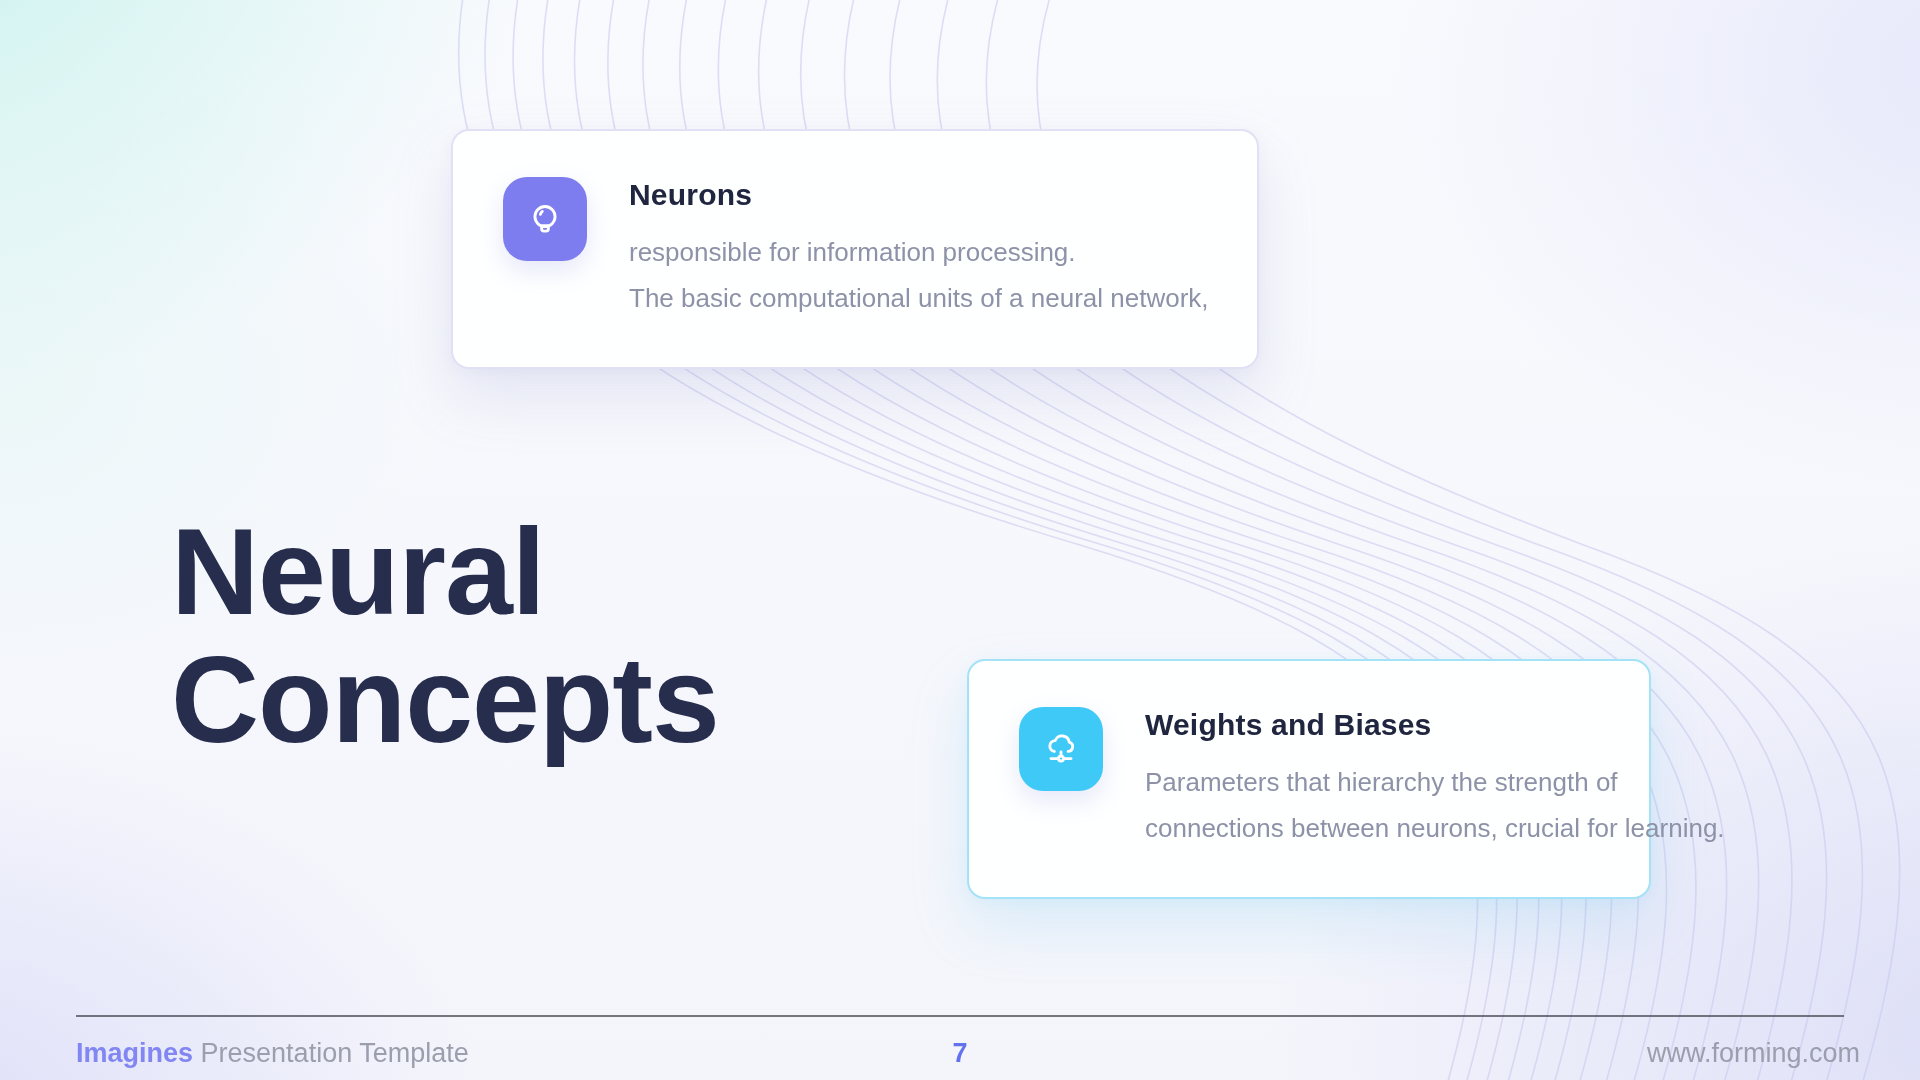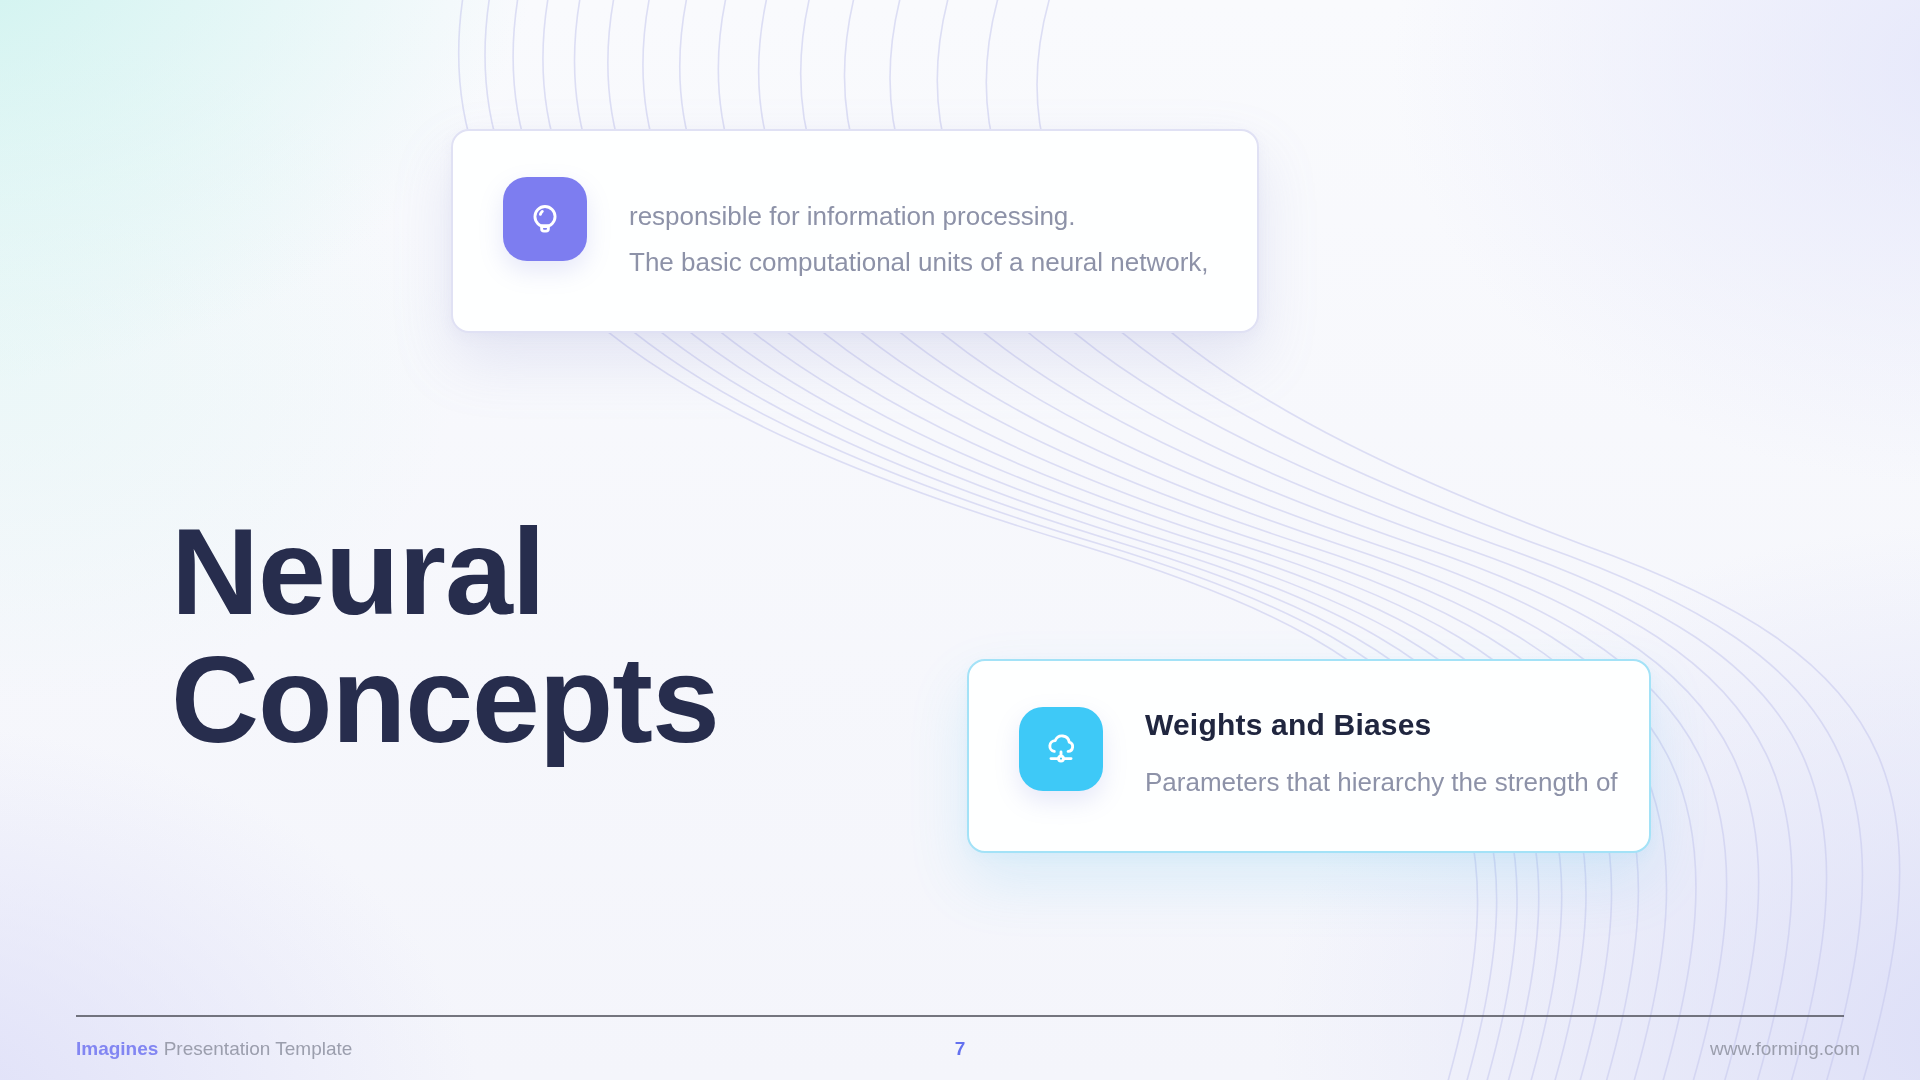--- a/index.html
+++ b/index.html
@@ -50,21 +50,21 @@
     color:#8d92a8;
   }
   .card-desc span{display:block;white-space:nowrap;}
   
   .footer-divider{
     position:absolute;left:76px;right:76px;top:1015px;height:2px;
     background:#54555f;opacity:0.8;
   }
   .footer{
     position:absolute;left:0;right:0;top:1036px;height:30px;
-    font-size:19px;color:#9b9ead;
+    font-size:27px;color:#9b9ead;
   }
   .footer-left{position:absolute;left:76px;top:2px;white-space:nowrap;}
   .brand{color:#8286f2;font-weight:700;}
   .page-number{
     position:absolute;left:50%;top:2px;transform:translateX(-50%);
     color:#6471ef;font-weight:700;
   }
   .footer-right{position:absolute;right:60px;top:2px;white-space:nowrap;}
 </style>
 </head>
@@ -98,20 +98,21 @@
 
   <div class="card card-1">
     <div class="card-icon" style="background: rgb(125, 125, 240);">
       <svg width="46" height="46" viewBox="0 0 48 48" fill="none" stroke="#ffffff" stroke-width="3" stroke-linecap="round" stroke-linejoin="round">
         <circle cx="24" cy="21.5" r="10.5"></circle>
         <path d="M20.5 31 h7 v3.2 a2.4 2.4 0 0 1 -2.4 2.4 h-2.2 a2.4 2.4 0 0 1 -2.4 -2.4 z"></path>
         <path d="M19.2 19.2 a5.6 5.6 0 0 1 2 -3.1"></path>
       </svg>
     </div>
     <div class="card-body">
+      <h3 class="card-title">Neurons</h3>
       <p class="card-desc">
         <span>responsible for information processing.</span>
         <span>The basic computational units of a neural network,</span>
       </p>
     </div>
   </div>
 
 
   <div class="card card-3">
     <div class="card-icon" style="background: rgb(62, 201, 247);">
@@ -119,20 +120,21 @@
         <path d="M17 26.5 a5.7 5.7 0 0 1 1 -11.3 a7.6 7.6 0 0 1 14.6 1.7 a4.9 4.9 0 0 1 -1.2 9.6"></path>
         <path d="M24 27 v4.2"></path>
         <circle cx="24" cy="34" r="2.6"></circle>
         <path d="M13.5 34 h7.9 M26.6 34 h7.9"></path>
       </svg>
     </div>
     <div class="card-body">
       <h3 class="card-title">Weights and Biases</h3>
       <p class="card-desc">
         <span>Parameters that hierarchy the strength of</span>
+        <span>connections between neurons, crucial for learning.</span>
       </p>
     </div>
   </div>
 
   <div class="footer-divider"></div>
 
   <div class="footer">
     <div class="footer-left">
       <span class="brand">Imagines</span>
       <span>Presentation Template</span>

